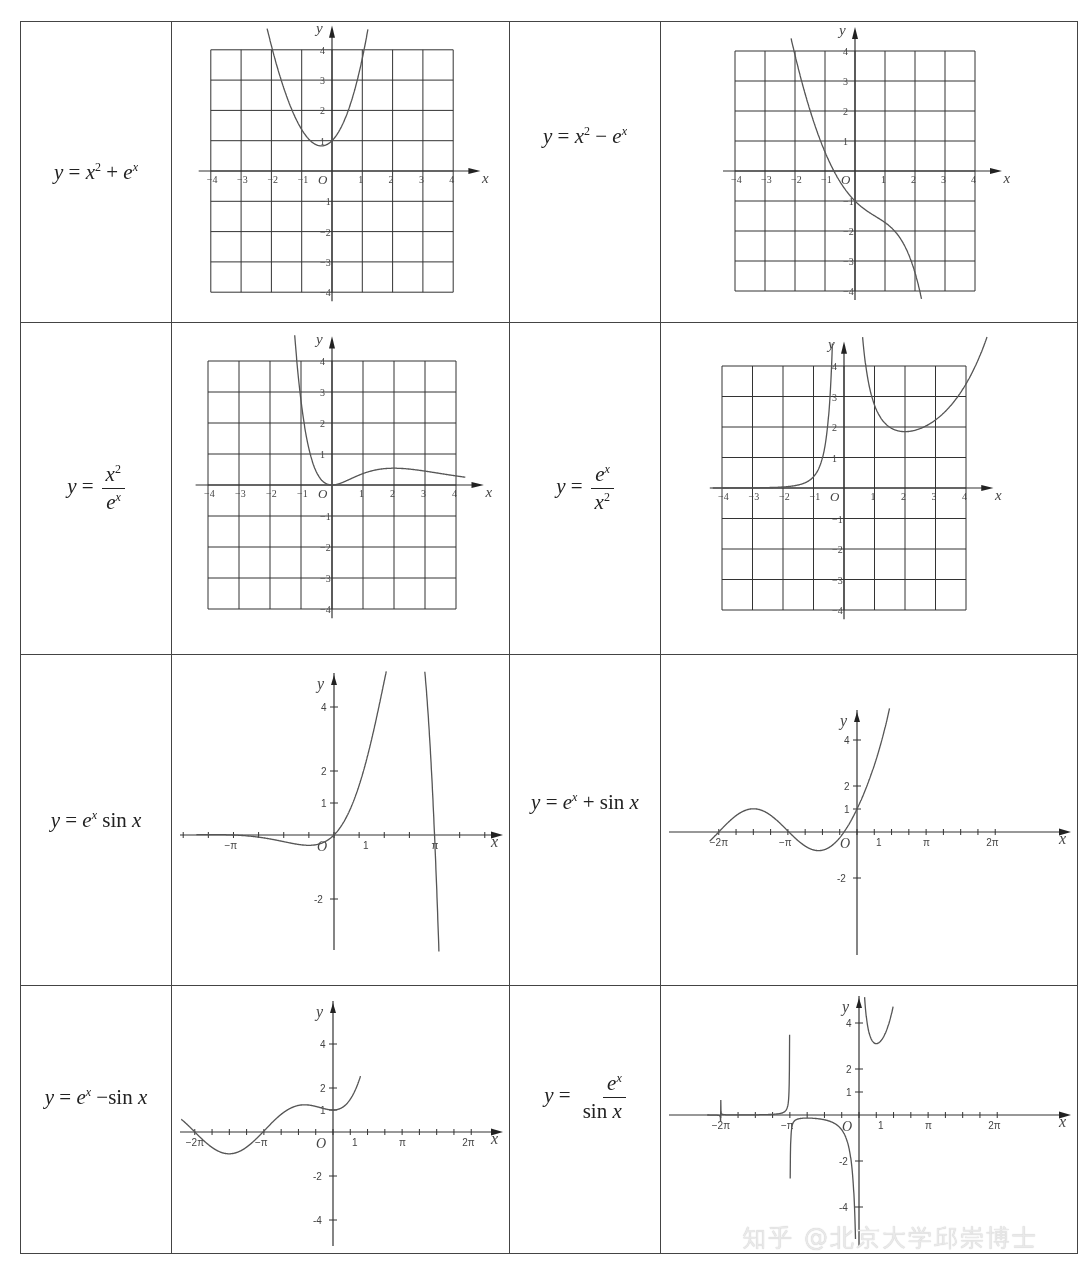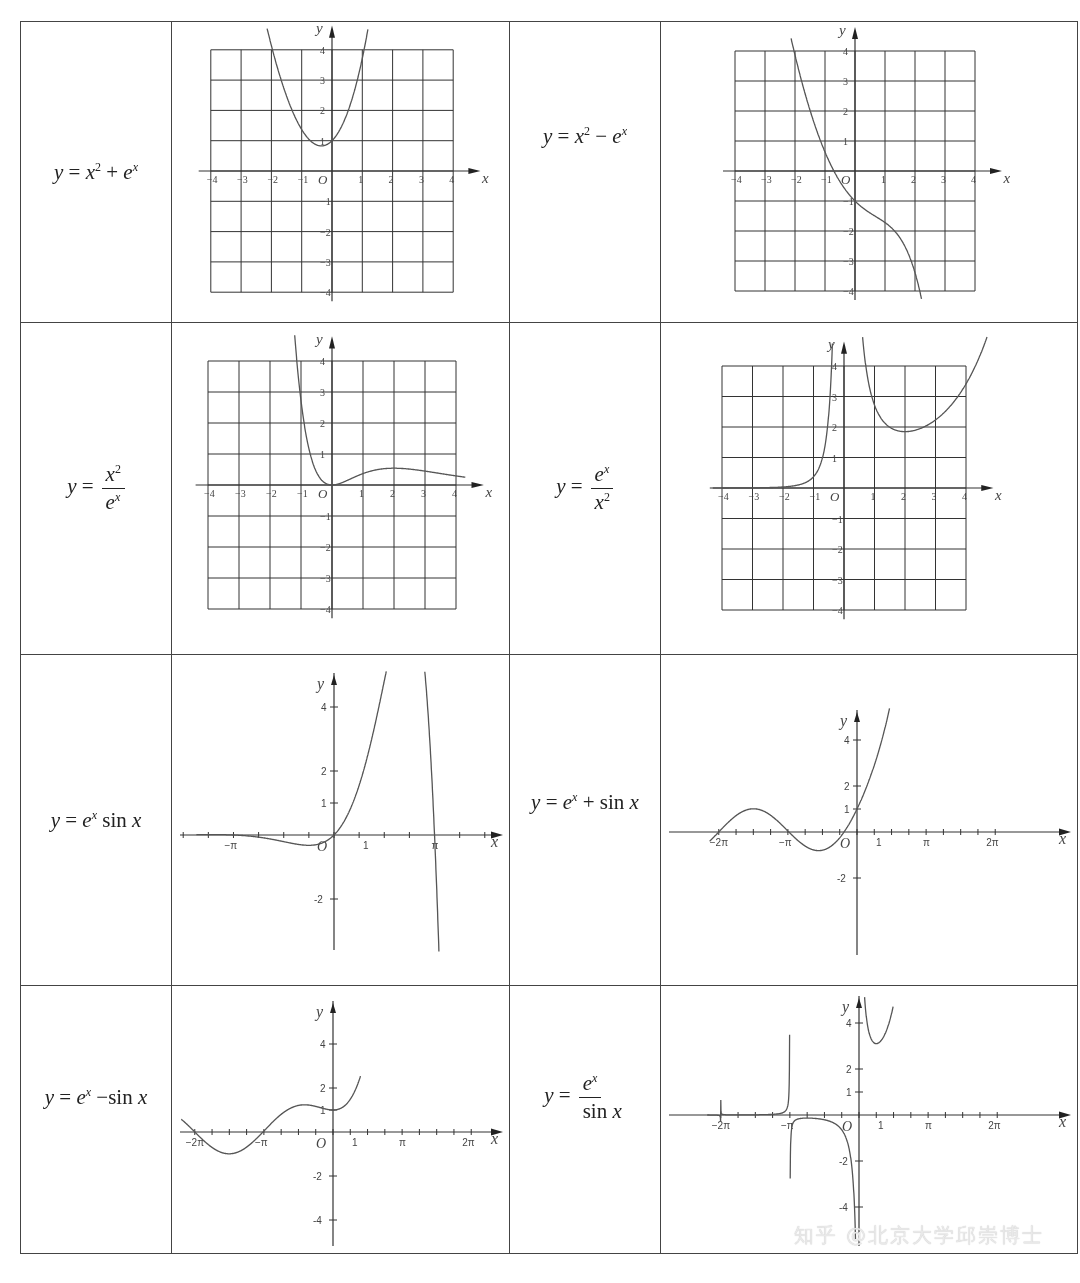--- a/index.html
+++ b/index.html
@@ -5,27 +5,27 @@
   html,body{margin:0;padding:0;background:#fff;}
   body{width:1080px;height:1283px;position:relative;overflow:hidden;font-family:"Liberation Serif",serif;color:#222;}
   table.grid{position:absolute;left:20px;top:21px;border-collapse:collapse;}
   table.grid td{border:1.5px solid #444;padding:0;position:relative;vertical-align:middle;}
   td.f{width:150px;text-align:center;}
   td.g{width:337px;}
   td.f2{width:150px;text-align:center;}
   td.g2{width:416px;}
   tr.r1 td{height:300px;} tr.r2 td{height:331px;} tr.r3 td{height:330px;} tr.r4 td{height:267px;}
   .formula{font-style:italic;font-size:21px;white-space:nowrap;}
-  .frac{display:inline-flex;flex-direction:column;align-items:flex-start;vertical-align:middle;margin-left:8px;}
+  .frac{display:inline-flex;flex-direction:column;align-items:flex-end;vertical-align:middle;margin-left:8px;}
   .frac .num{border-bottom:1px solid #222;padding:0 4px 1px;}
   .frac .den{padding:1px 4px 0;}
   sup{font-size:12px;}
   .rm{font-style:normal;}
   svg{display:block;}
-  .watermark{position:absolute;right:36px;top:1222px;font-family:"DejaVu Sans",sans-serif;font-size:20px;color:rgba(235,235,235,0.95);letter-spacing:2px;text-shadow:0 0 1px #bbb;}
+  .watermark{position:absolute;right:42px;top:1222px;font-family:"DejaVu Sans",sans-serif;font-size:24px;color:rgba(235,235,235,0.95);letter-spacing:2px;text-shadow:0 0 1px #bbb;}
 </style>
 </head>
 <body>
 
 <table class="grid">
 
   <tbody>
       <tr class="r1">
     <td class="f">
       <span class="formula"><span>y</span> <span class="rm">=</span> <span>x</span><sup class="rm">2</sup> <span class="rm">+</span> <span>e</span><sup>x</sup></span>

